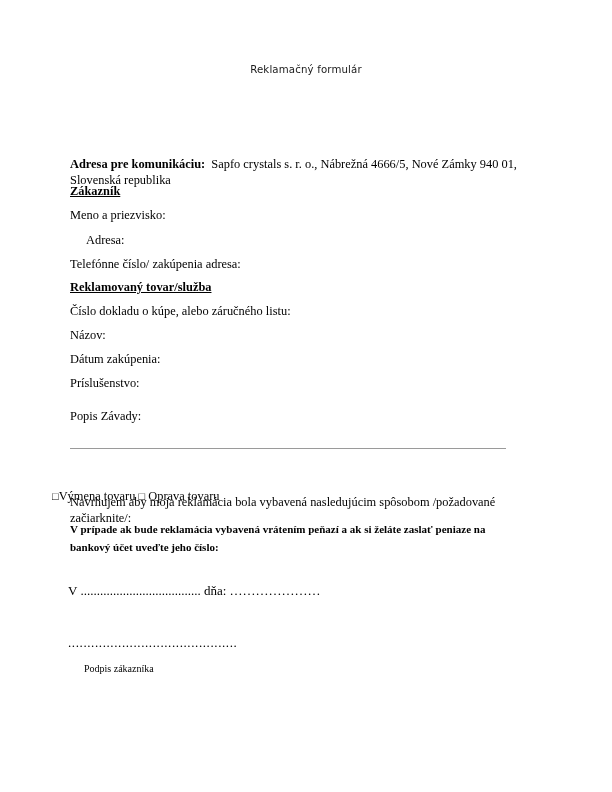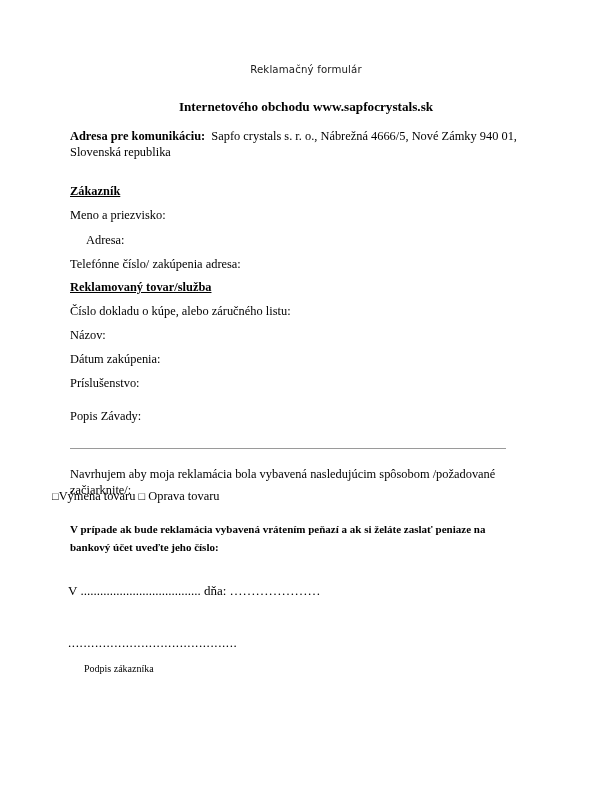--- a/index.html
+++ b/index.html
@@ -44,20 +44,21 @@
   
   .line {
     position: absolute;
     left: 70px;
     font-size: 12.4px;
     line-height: 16px;
     white-space: pre-wrap;
   }
   .line.wide {
     width: 452px;
+    margin-top: 28px;
   }
   .bold {
     font-weight: bold;
   }
   .heading {
     font-weight: bold;
     text-decoration: underline;
   }
 
   
@@ -117,21 +118,20 @@
     font-size: 10px;
   }
 </style>
 </head>
 <body>
 
 <div class="page">
 
   <div class="doc-title">Reklamačný formulár</div>
 
-  <div class="doc-subtitle">Internetového obchodu www.sapfocrystals.sk</div>
 
   <div class="line wide" style="top:128px;"><span class="bold">Adresa pre komunikáciu:</span><span>  Sapfo crystals s. r. o., Nábrežná 4666/5, Nové Zámky 940 01, Slovenská republika</span></div>
 
   <div class="line heading" style="top:183px;">Zákazník</div>
 
   <div class="line" style="top:207px;">Meno a priezvisko:</div>
 
   <div class="line" style="top:232px;margin-left:16px;">Adresa:</div>
 
   <div class="line" style="top:256px;">Telefónne číslo/ zakúpenia adresa:</div>

